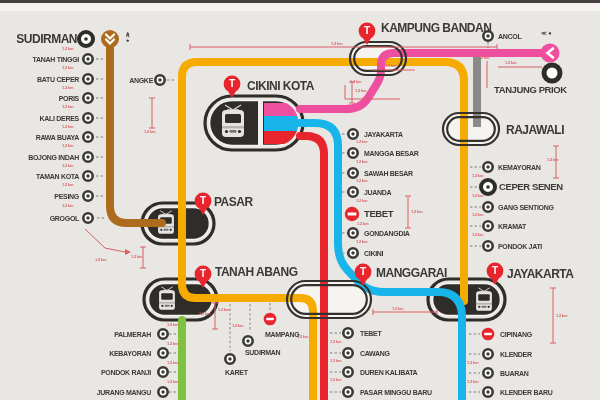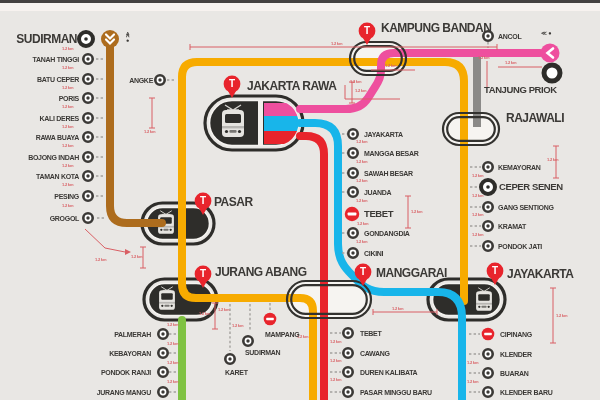--- a/index.html
+++ b/index.html
@@ -243,27 +243,27 @@
   <div class="lbl r" style="right:521px;top:79px">BATU CEPER</div>
   <div class="lbl r" style="right:521px;top:98px">PORIS</div>
   <div class="lbl r" style="right:521px;top:118px">KALI DERES</div>
   <div class="lbl r" style="right:521px;top:137px">RAWA BUAYA</div>
   <div class="lbl r" style="right:521px;top:157px">BOJONG INDAH</div>
   <div class="lbl r" style="right:521px;top:176px">TAMAN KOTA</div>
   <div class="lbl r" style="right:521px;top:196px">PESING</div>
   <div class="lbl r" style="right:521px;top:218px">GROGOL</div>
   <div class="lbl r" style="right:447px;top:80px">ANGKE</div>
 
-  <div class="lbl-big" style="left:247px;top:86px">JAKARTA RAWA</div>
+  <div class="lbl-big" style="left:247px;top:86px">CIKINI KOTA</div>
   <div class="lbl-big" style="left:381px;top:28px">KAMPUNG BANDAN</div>
   <div class="lbl" style="left:498px;top:36px">ANCOL</div>
-  <div class="lbl-med" style="left:484px;top:90px">TANJUNG PRIOK</div>
-  <div class="lbl-big" style="left:506px;top:118px">RAJAWALI</div>
+  <div class="lbl-med" style="left:494px;top:90px">TANJUNG PRIOK</div>
+  <div class="lbl-big" style="left:506px;top:130px">RAJAWALI</div>
   <div class="lbl-big" style="left:214px;top:202px">PASAR</div>
-  <div class="lbl-big" style="left:215px;top:272px">JURANG ABANG</div>
+  <div class="lbl-big" style="left:215px;top:272px">TANAH ABANG</div>
   <div class="lbl-big" style="left:376px;top:273px">MANGGARAI</div>
   <div class="lbl-big" style="left:507px;top:274px">JAYAKARTA</div>
 
   <div class="lbl" style="left:364px;top:134px">JAYAKARTA</div>
   <div class="lbl" style="left:364px;top:153px">MANGGA BESAR</div>
   <div class="lbl" style="left:364px;top:173px">SAWAH BESAR</div>
   <div class="lbl" style="left:364px;top:192px">JUANDA</div>
   <div class="lbl-med" style="left:364px;top:214px">TEBET</div>
   <div class="lbl" style="left:364px;top:233px">GONDANGDIA</div>
   <div class="lbl" style="left:364px;top:253px">CIKINI</div>

